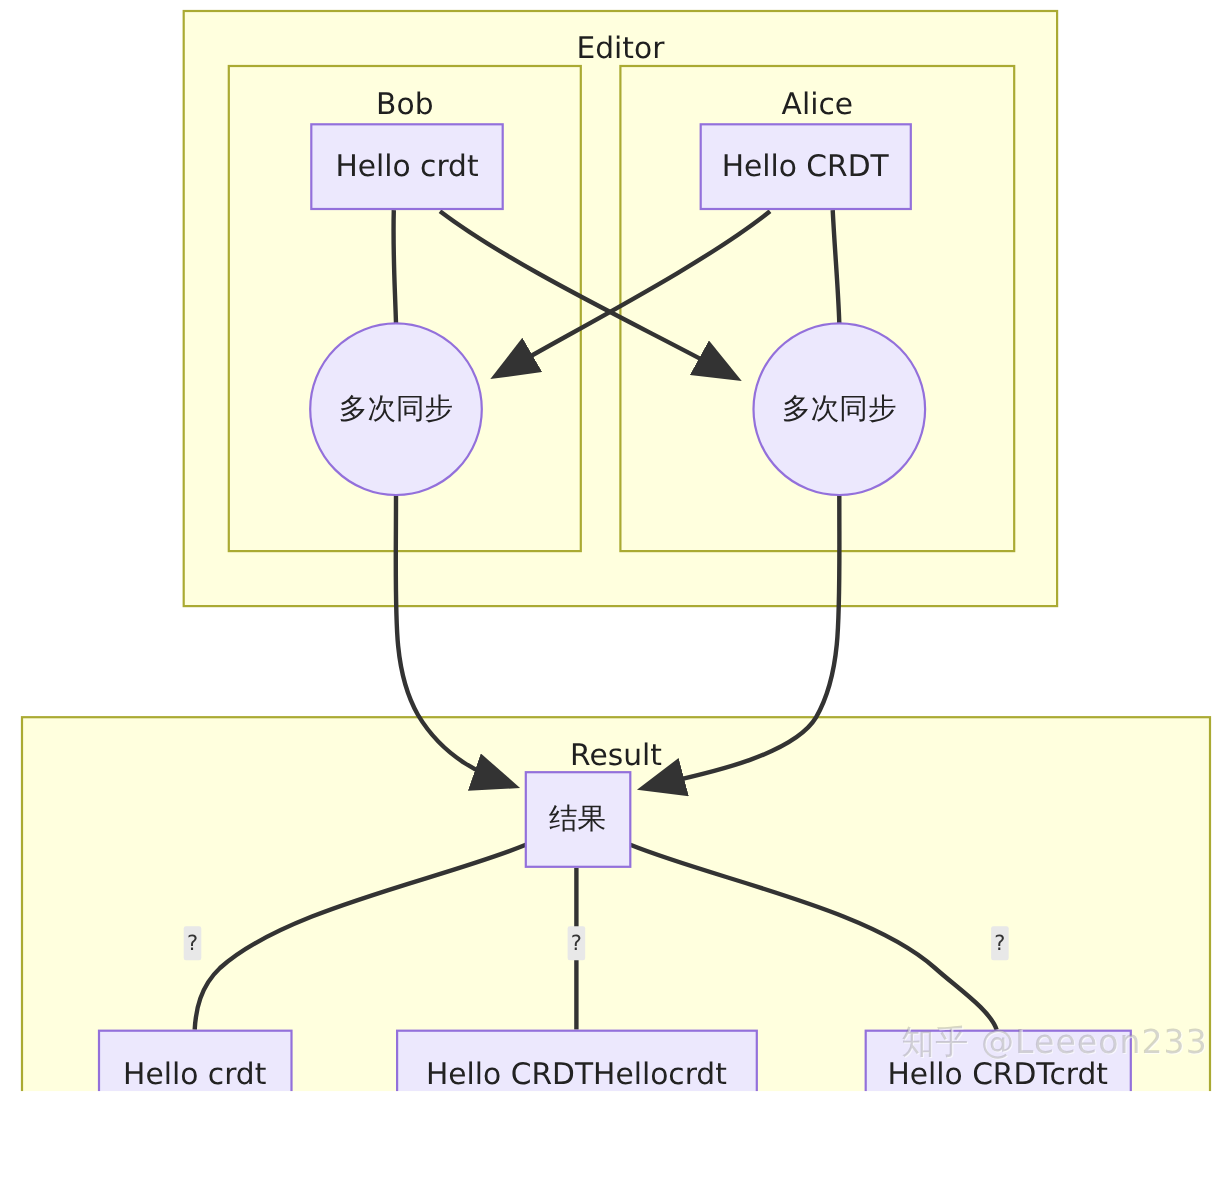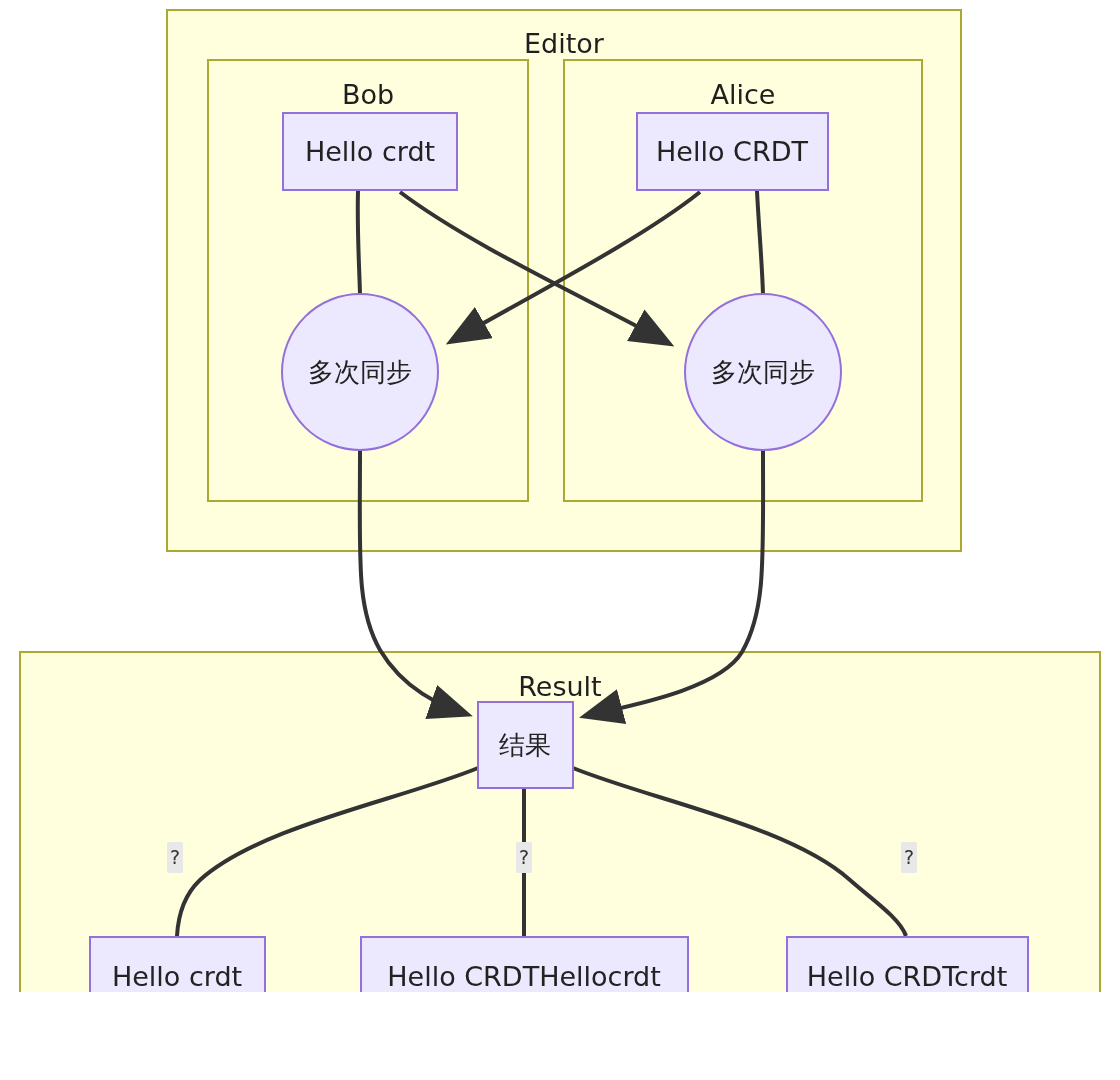--- a/index.html
+++ b/index.html
@@ -173,14 +173,15 @@
       <rect class="node-rect" x="361" y="937" width="327" height="79"></rect>
       <text class="node-label" x="524" y="978">Hello CRDTHellocrdt</text>
     </g>
 
     <g>
       <rect class="node-rect" x="787" y="937" width="241" height="79"></rect>
       <text class="node-label" x="907" y="978">Hello CRDTcrdt</text>
     </g>
   </svg>
 
+  <div class="watermark">知乎 @Leeeon233</div>
 
 </div>
 
 </body></html>

